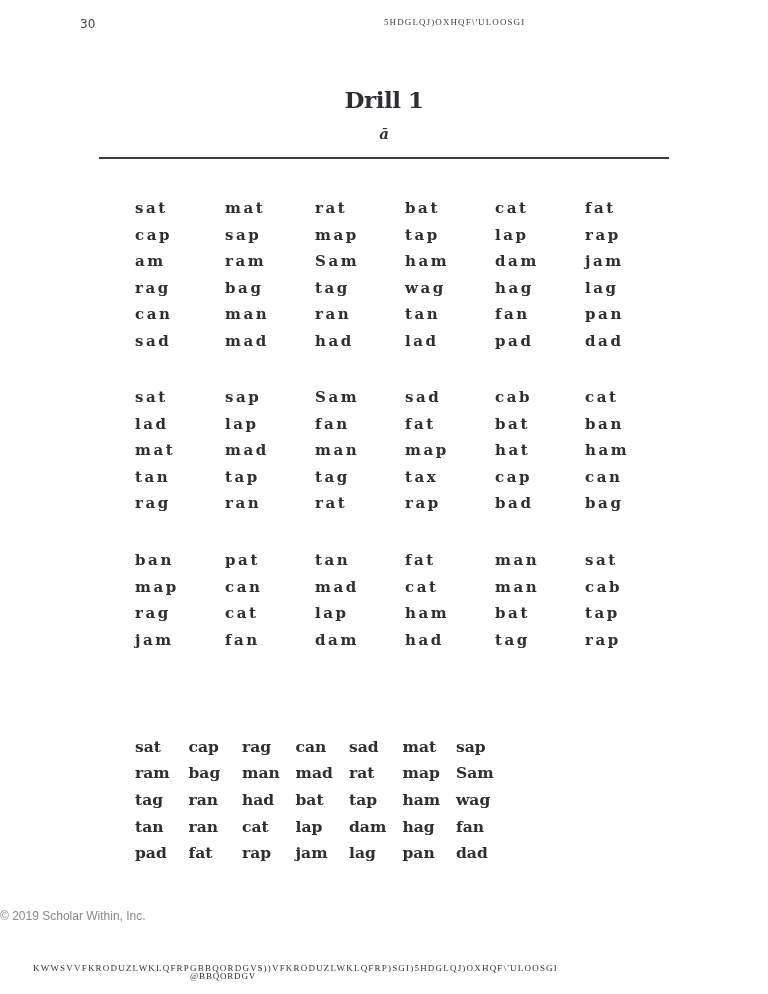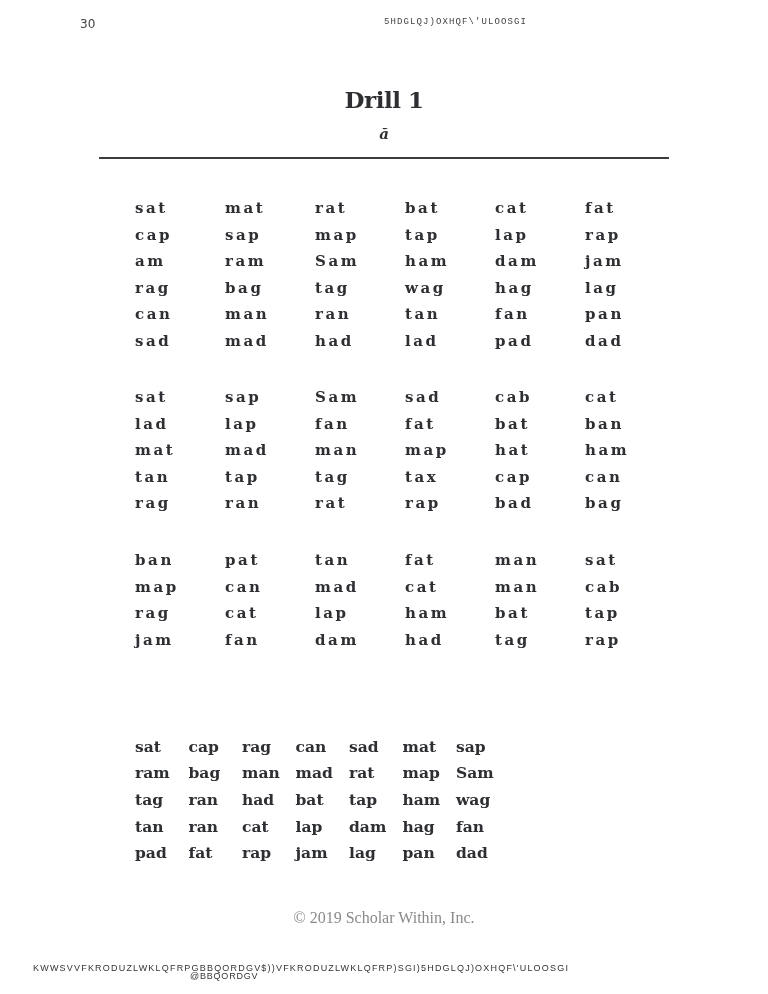--- a/index.html
+++ b/index.html
@@ -20,21 +20,21 @@
       top: 17px;
       font-family: "DejaVu Sans", sans-serif;
       font-size: 12px;
       color: #444;
       letter-spacing: 0.2px;
     }
     .running-header {
       position: absolute;
       left: 384px;
       top: 17px;
-      font-family: Liberation Mono, monospace;
+      font-family: Liberation Serif, serif;
       font-size: 9px;
       color: #444;
       letter-spacing: 1.1px;
     }
     .title {
       position: absolute;
       left: 0;
       width: 768px;
       top: 86px;
       text-align: center;
@@ -99,30 +99,29 @@
       font-size: 15.5px;
       letter-spacing: 0px;
       color: #2e2f33;
       white-space: nowrap;
     }
     .copyright {
       position: absolute;
       left: 0;
       width: 768px;
       top: 909px;
-      text-align: center;
-      font-family: Liberation Serif, serif;
-      font-size: 16px;
+      font-family: Liberation Sans, sans-serif;
+      font-size: 12px;
       color: #8a8a8a;
     }
     .footer-garble {
       position: absolute;
       left: 33px;
       top: 963px;
-      font-family: Liberation Sans, sans-serif;
+      font-family: Liberation Serif, serif;
       font-size: 9px;
       color: #333;
       letter-spacing: 1.2px;
       white-space: nowrap;
     }
     .footer-garble .overlap {
       position: absolute;
       left: 157px;
       top: 8px;
       letter-spacing: 0.8px;

